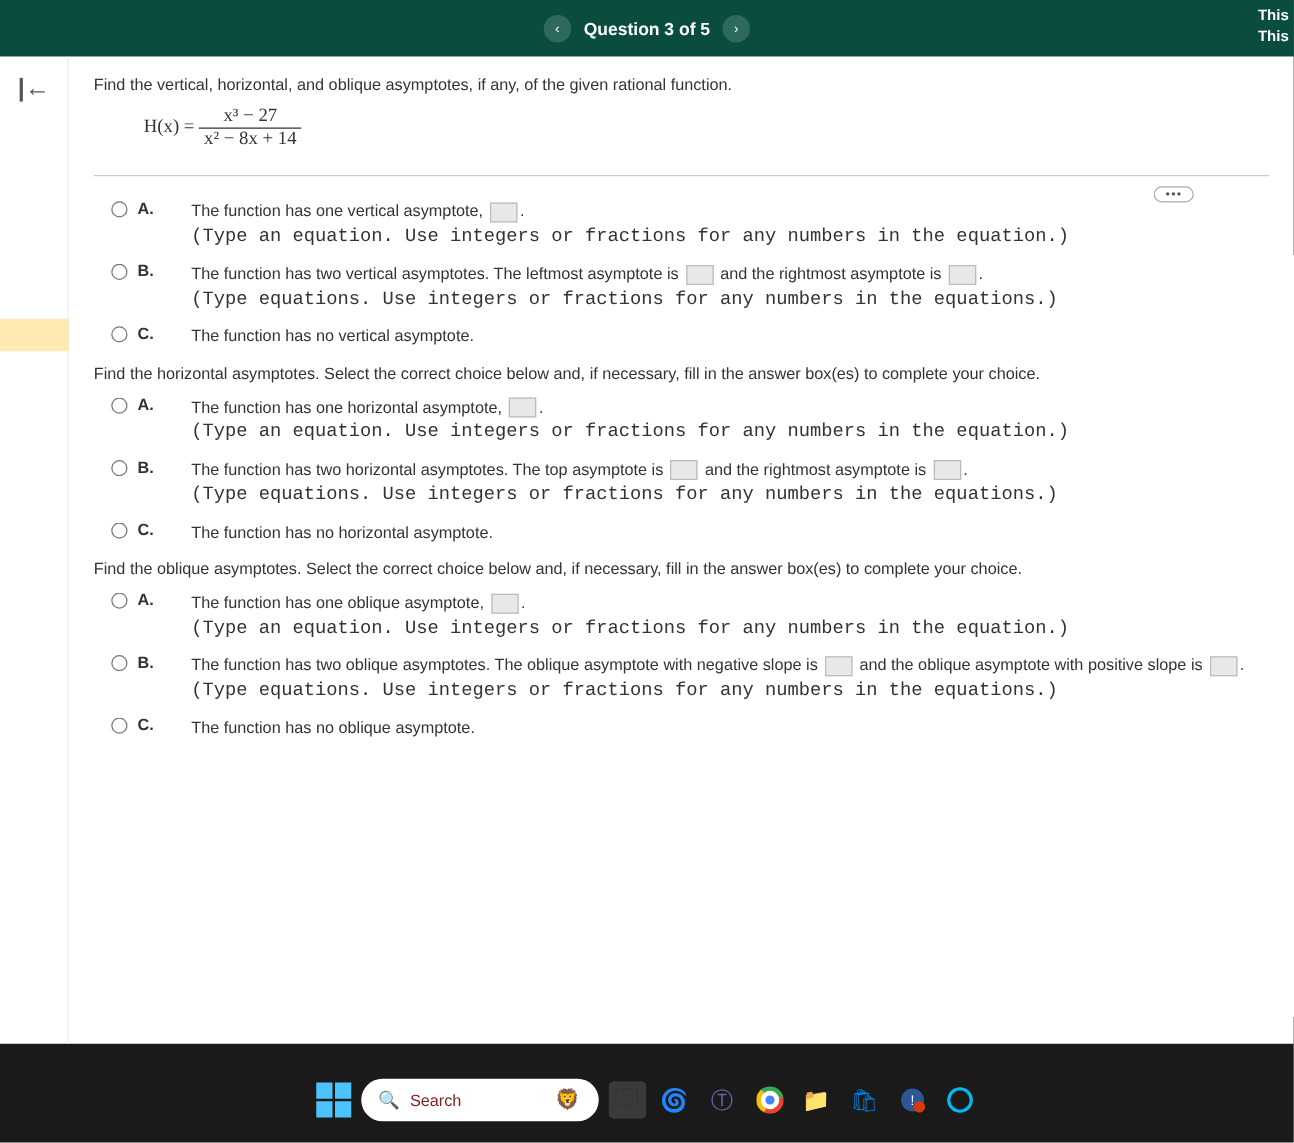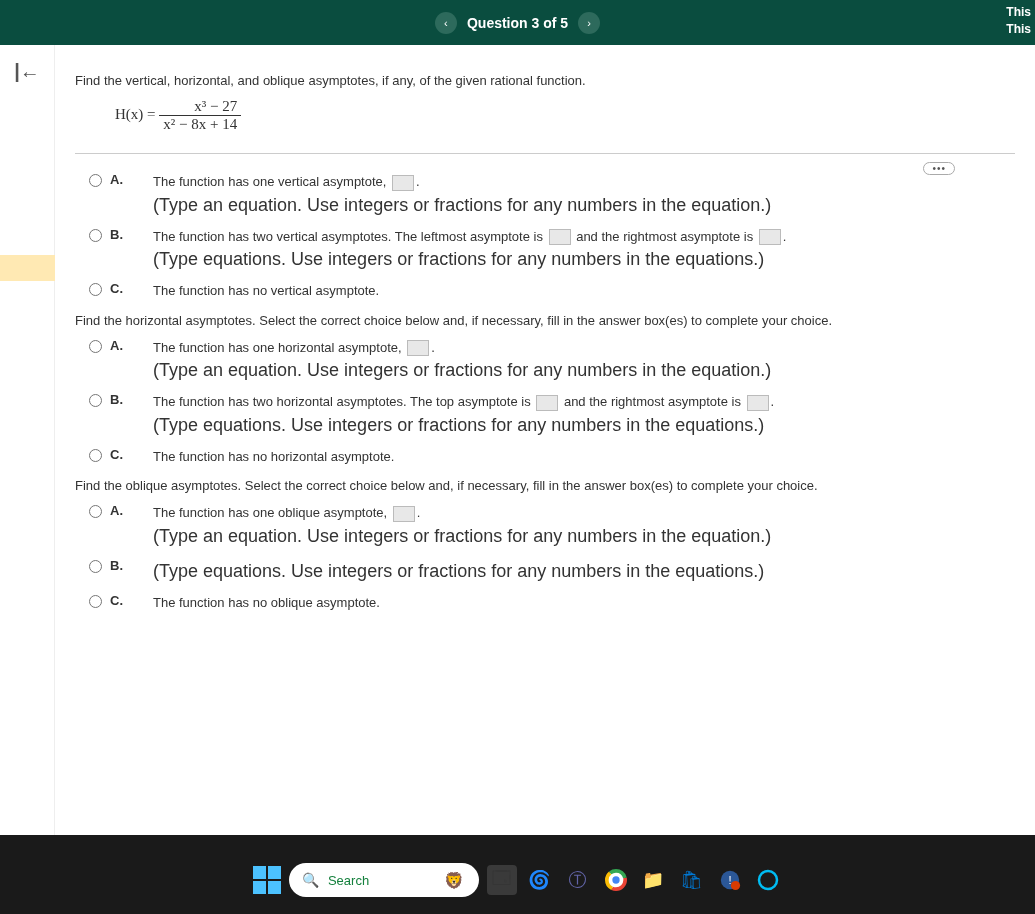--- a/index.html
+++ b/index.html
@@ -56,30 +56,30 @@
     text-align: center;
   }
   .back-arrow {
     font-size: 20px;
     color: #555;
     cursor: pointer;
     font-weight:bold;
   }
   .content {
     flex: 1;
-    padding: 28px 20px 15px 20px;
+    padding: 15px 20px 15px 20px;
     overflow-y: auto;
   }
   .prompt { margin-bottom: 10px; }
   .formula {
     margin: 8px 0 20px 40px;
     font-family: 'Times New Roman', serif;
     font-size: 15px;
   }
-  .frac { display:inline-block; vertical-align: middle; text-align:right; }
+  .frac { display:inline-block; vertical-align: middle; text-align:center; }
   .frac .num { display:block; border-bottom:1px solid #333; padding:0 4px; }
   .frac .den { display:block; padding:0 4px; }
   hr.sep { border: none; border-top: 1px solid #ccc; margin: 0 0 18px 0; position:relative;}
   .ellipsis-pill {
     position: absolute;
     right: 60px;
     margin-top: -10px;
     background: #fff;
     border: 1px solid #aaa;
     border-radius: 10px;
@@ -91,21 +91,21 @@
   }
   .section-q { margin: 12px 0 10px 0; }
   .choice {
     display: flex;
     align-items: flex-start;
     margin: 8px 0 4px 14px;
   }
   .choice input[type=radio] { margin-top: 2px; margin-right: 8px; flex-shrink:0;}
   .choice-label { font-weight: bold; margin-right: 6px; min-width:18px;}
   .choice-body { flex: 1; line-height: 1.5; margin-left: 19px; }
-  .hint { font-size: 18px; }
+  .hint { font-size: 15px; font-family: Liberation Mono, monospace; }
   .blank {
     display: inline-block;
     width: 22px;
     height: 16px;
     background: #e8e8e8;
     border: 1px solid #bbb;
     vertical-align: middle;
     margin: 0 2px;
   }
   .highlight-bar {
@@ -128,21 +128,21 @@
   }
   .win-logo {
     width:28px;height:28px;display:grid;grid-template-columns:1fr 1fr;grid-template-rows:1fr 1fr;gap:2px;cursor:pointer;
   }
   .win-logo div{background:#4cc2ff;}
   .win-logo div:nth-child(3),.win-logo div:nth-child(4){background:#4cc2ff;}
   .search-pill {
     background:#fff;border-radius:20px;height:34px;width:190px;display:flex;align-items:center;padding:0 14px;gap:8px;cursor:text;
   }
   .search-pill .mag{color:#666;font-size:14px;}
-  .search-pill .ph{color:#15803d;font-size:13px;text-align:center;}
+  .search-pill .ph{color:#7f1d1d;font-size:13px;text-align:center;}
   .tb-icon{width:30px;height:30px;border-radius:6px;display:flex;align-items:center;justify-content:center;cursor:pointer;font-size:18px;}
 </style>
 </head>
 <body>
 
 <div class="topbar">
   <div class="nav-btn">‹</div>
   <div class="q-label">Question 3 of 5</div>
   <div class="nav-btn">›</div>
   <div class="topright">
@@ -227,20 +227,21 @@
           <span class="choice-label">A.</span>
           <div class="choice-body">
             <div>The function has one oblique asymptote, <span class="blank"></span>.</div>
             <div class="hint">(Type an equation. Use integers or fractions for any numbers in the equation.)</div>
           </div>
         </div>
         <div class="choice">
           <input type="radio" name="grp2" style="">
           <span class="choice-label">B.</span>
           <div class="choice-body">
+            <div>The function has two oblique asymptotes. The oblique asymptote with negative slope is <span class="blank"></span> and the oblique asymptote with positive slope is <span class="blank"></span>.</div>
             <div class="hint">(Type equations. Use integers or fractions for any numbers in the equations.)</div>
           </div>
         </div>
         <div class="choice">
           <input type="radio" name="grp2" style="">
           <span class="choice-label">C.</span>
           <div class="choice-body">
             <div>The function has no oblique asymptote.</div>
           </div>
         </div>

